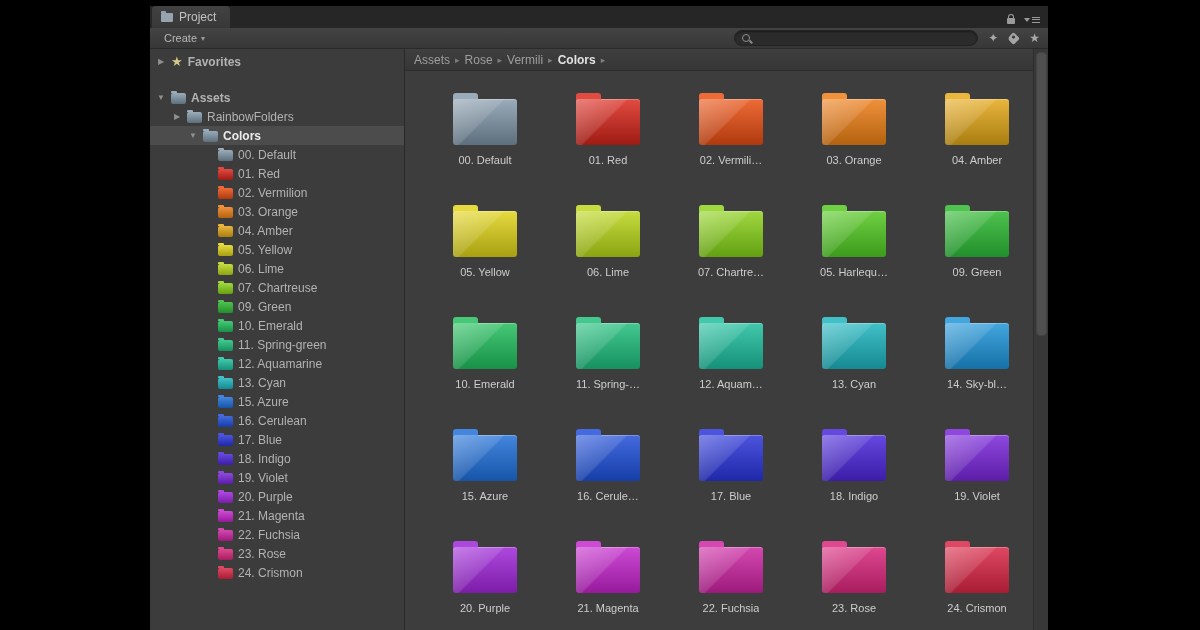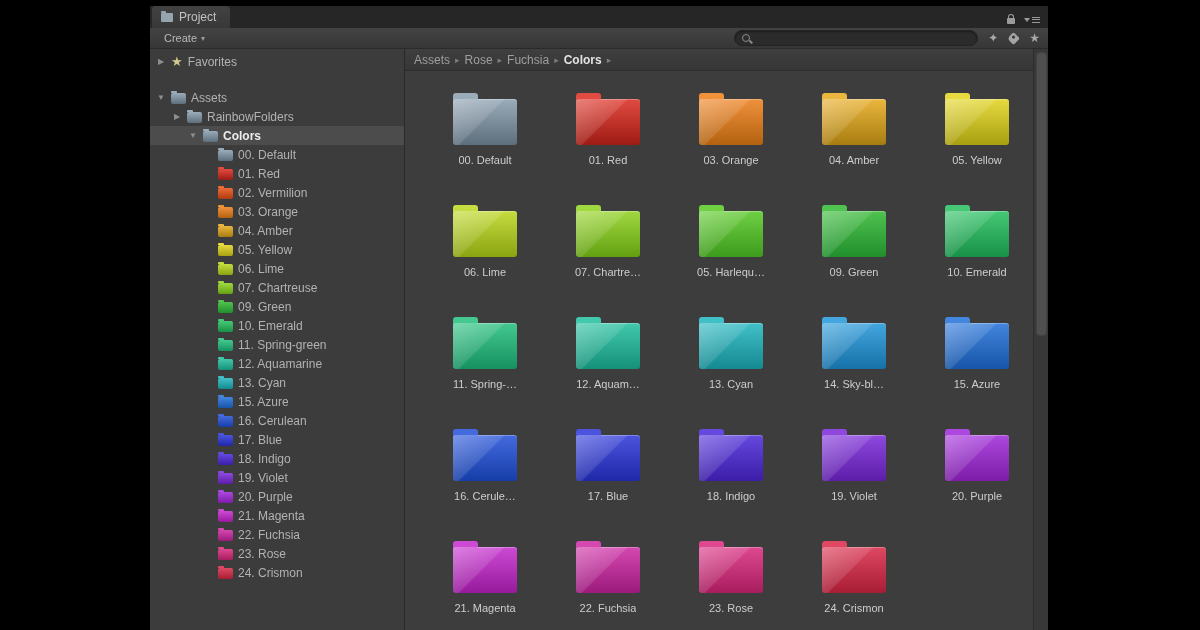--- a/index.html
+++ b/index.html
@@ -50,21 +50,21 @@
   .main{flex:1;display:flex;min-height:0;}
   .sidebar{width:254px;flex:none;background:#3c3c3c;border-right:1px solid #292929;
            padding-top:3px;overflow:hidden;}
   .tree-row{height:19px;display:flex;align-items:center;gap:5px;padding-left:6px;
             font-size:12px;color:#b2b2b2;white-space:nowrap;}
   .tree-row .arrow{width:10px;flex:none;font-size:8px;color:#8f8f8f;text-align:center;}
   .level1{padding-left:22px;}
   .level2{padding-left:38px;}
   .child{padding-left:68px;}
   .favorites{margin-bottom:17px;}
-  .bold{font-weight:normal;}
+  .bold{font-weight:bold;}
   .selected{background:#4c4c4c;color:#ececec;font-weight:bold;}
   .star{font-size:13px;line-height:1;color:#d2c98c;flex:none;}
 
   
   .folder{position:relative;display:inline-block;flex:none;
           background:linear-gradient(to bottom,var(--c1,#9aabb9),var(--c2,#5d6f7d));}
   .folder::before{content:"";position:absolute;background:var(--c1,#9aabb9);}
   .folder.mini{width:15px;height:11px;border-radius:2px;margin-top:2px;}
   .folder.mini::before{top:-2.5px;left:0;width:6px;height:2.5px;border-radius:1px 1px 0 0;}
   .folder.big{width:64px;height:46px;border-radius:3px;margin-top:12px;
@@ -248,35 +248,39 @@
   </div>
           </div>
       </div>
 
       <div class="content">
         <div class="breadcrumb">
           <span class="crumb">Assets</span>
           <span class="sep">▸</span>
           <span class="crumb">Rose</span>
           <span class="sep">▸</span>
-          <span class="crumb">Fuchsia</span>
+          <span class="crumb">Vermili</span>
           <span class="sep">▸</span>
           <span class="crumb last">Colors</span>
           <span class="sep">▸</span>
         </div>
         <div class="grid">
             <div class="grid-item">
     <span class="folder big" style="--c1: #9aabb9; --c2: #5d6f7d;"></span>
     <span class="grid-label">00. Default</span>
   </div>
             <div class="grid-item">
     <span class="folder big" style="--c1: #e14b41; --c2: #9e1b14;"></span>
     <span class="grid-label">01. Red</span>
   </div>
             <div class="grid-item">
+    <span class="folder big" style="--c1: #ed6b37; --c2: #b03a0e;"></span>
+    <span class="grid-label">02. Vermili…</span>
+  </div>
+            <div class="grid-item">
     <span class="folder big" style="--c1: #f0913c; --c2: #b3620f;"></span>
     <span class="grid-label">03. Orange</span>
   </div>
             <div class="grid-item">
     <span class="folder big" style="--c1: #eab63e; --c2: #a87d10;"></span>
     <span class="grid-label">04. Amber</span>
   </div>
             <div class="grid-item">
     <span class="folder big" style="--c1: #e6da40; --c2: #a8a011;"></span>
     <span class="grid-label">05. Yellow</span>

